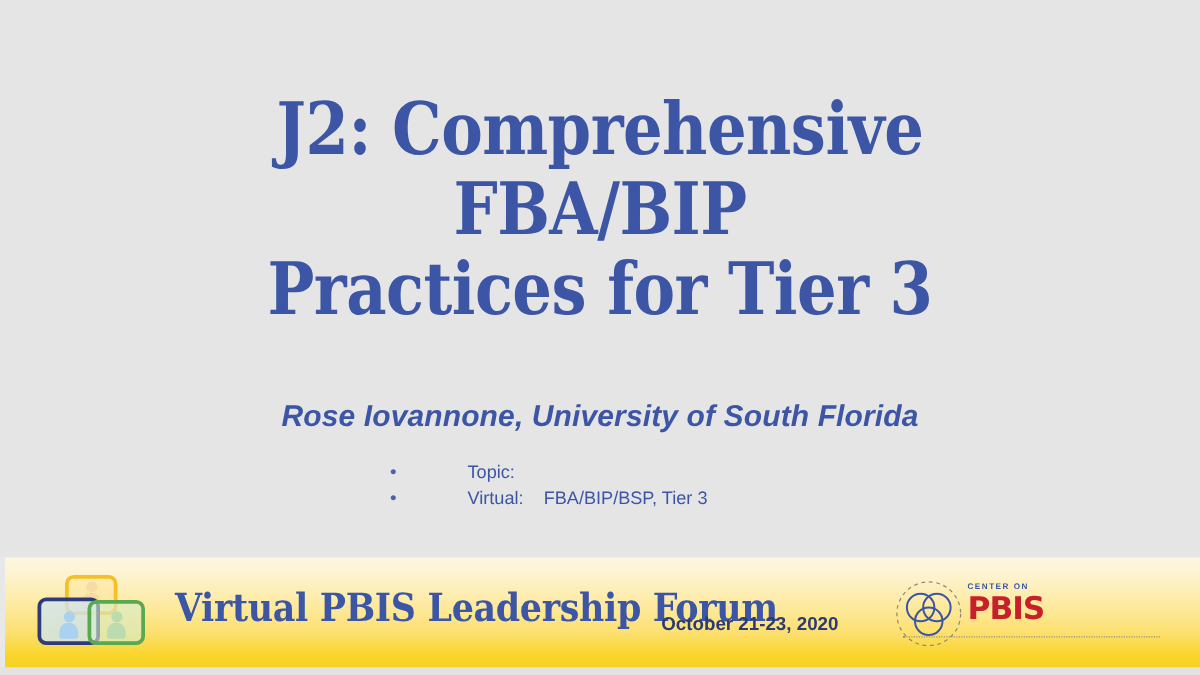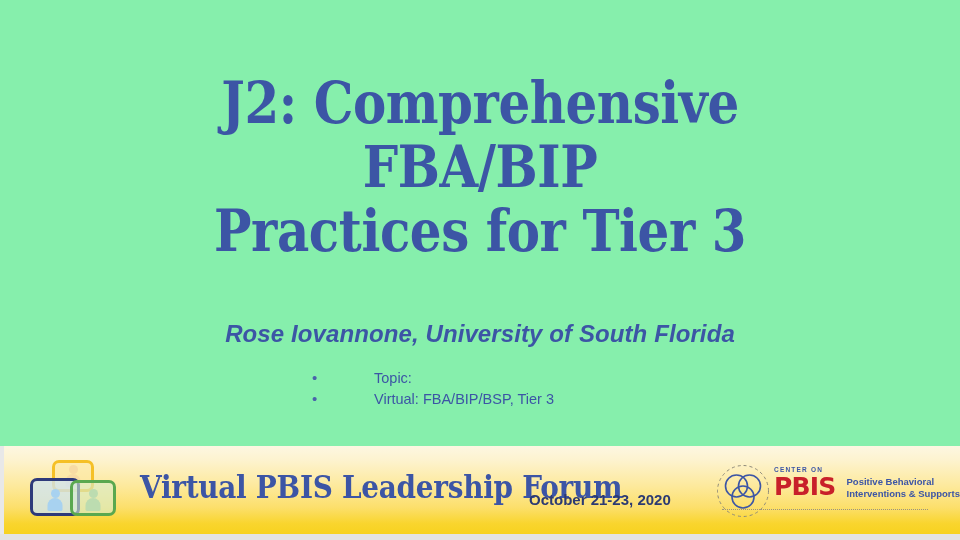--- a/index.html
+++ b/index.html
@@ -8,21 +8,21 @@
     padding: 0;
     background: #ffffff;
   }
   body {
     font-family: "Liberation Sans", sans-serif;
   }
   .slide {
     position: relative;
     width: 960px;
     height: 540px;
-    background: #86efac;
+    background: #e5e5e5;
     overflow: hidden;
   }
 
   
   .title-block {
     position: absolute;
     left: 60px;
     top: 72px;
     width: 840px;
     text-align: center;
@@ -79,20 +79,21 @@
     top: -1px;
     font-size: 15px;
     color: #4a62ab;
   }
   .b-label {
     font-weight: normal;
     margin-left: 40px;
   }
   .b-value {
     font-weight: normal;
+    margin-left: 12px;
   }
 
   
   .footer {
     position: absolute;
     left: 0;
     top: 446px;
     width: 960px;
     height: 88px;
     background: linear-gradient(to bottom,
@@ -308,23 +309,19 @@
     <svg class="pbis-venn" viewBox="0 0 54 54">
       <circle cx="27" cy="27" r="25.5" fill="none" stroke="#8e8a7a" stroke-width="1" stroke-dasharray="3 3"></circle>
       <circle cx="20.5" cy="22" r="11" fill="none" stroke="#3c55a5" stroke-width="1.6"></circle>
       <circle cx="33.5" cy="22" r="11" fill="none" stroke="#3c55a5" stroke-width="1.6"></circle>
       <circle cx="27" cy="33" r="11" fill="none" stroke="#3c55a5" stroke-width="1.6"></circle>
     </svg>
     <div class="pbis-text">
       <div class="pbis-center-on">CENTER ON</div>
       <div class="pbis-row">
         <div class="pbis-word">PBIS</div>
-        <div class="pbis-tagline">
-          <div>Positive Behavioral</div>
-          <div>Interventions &amp; Supports</div>
-        </div>
       </div>
     </div>
     <div class="pbis-rule"></div>
   </div>
 
   <div class="slide-bottom-edge"></div>
 </div>
 
 </body></html>

